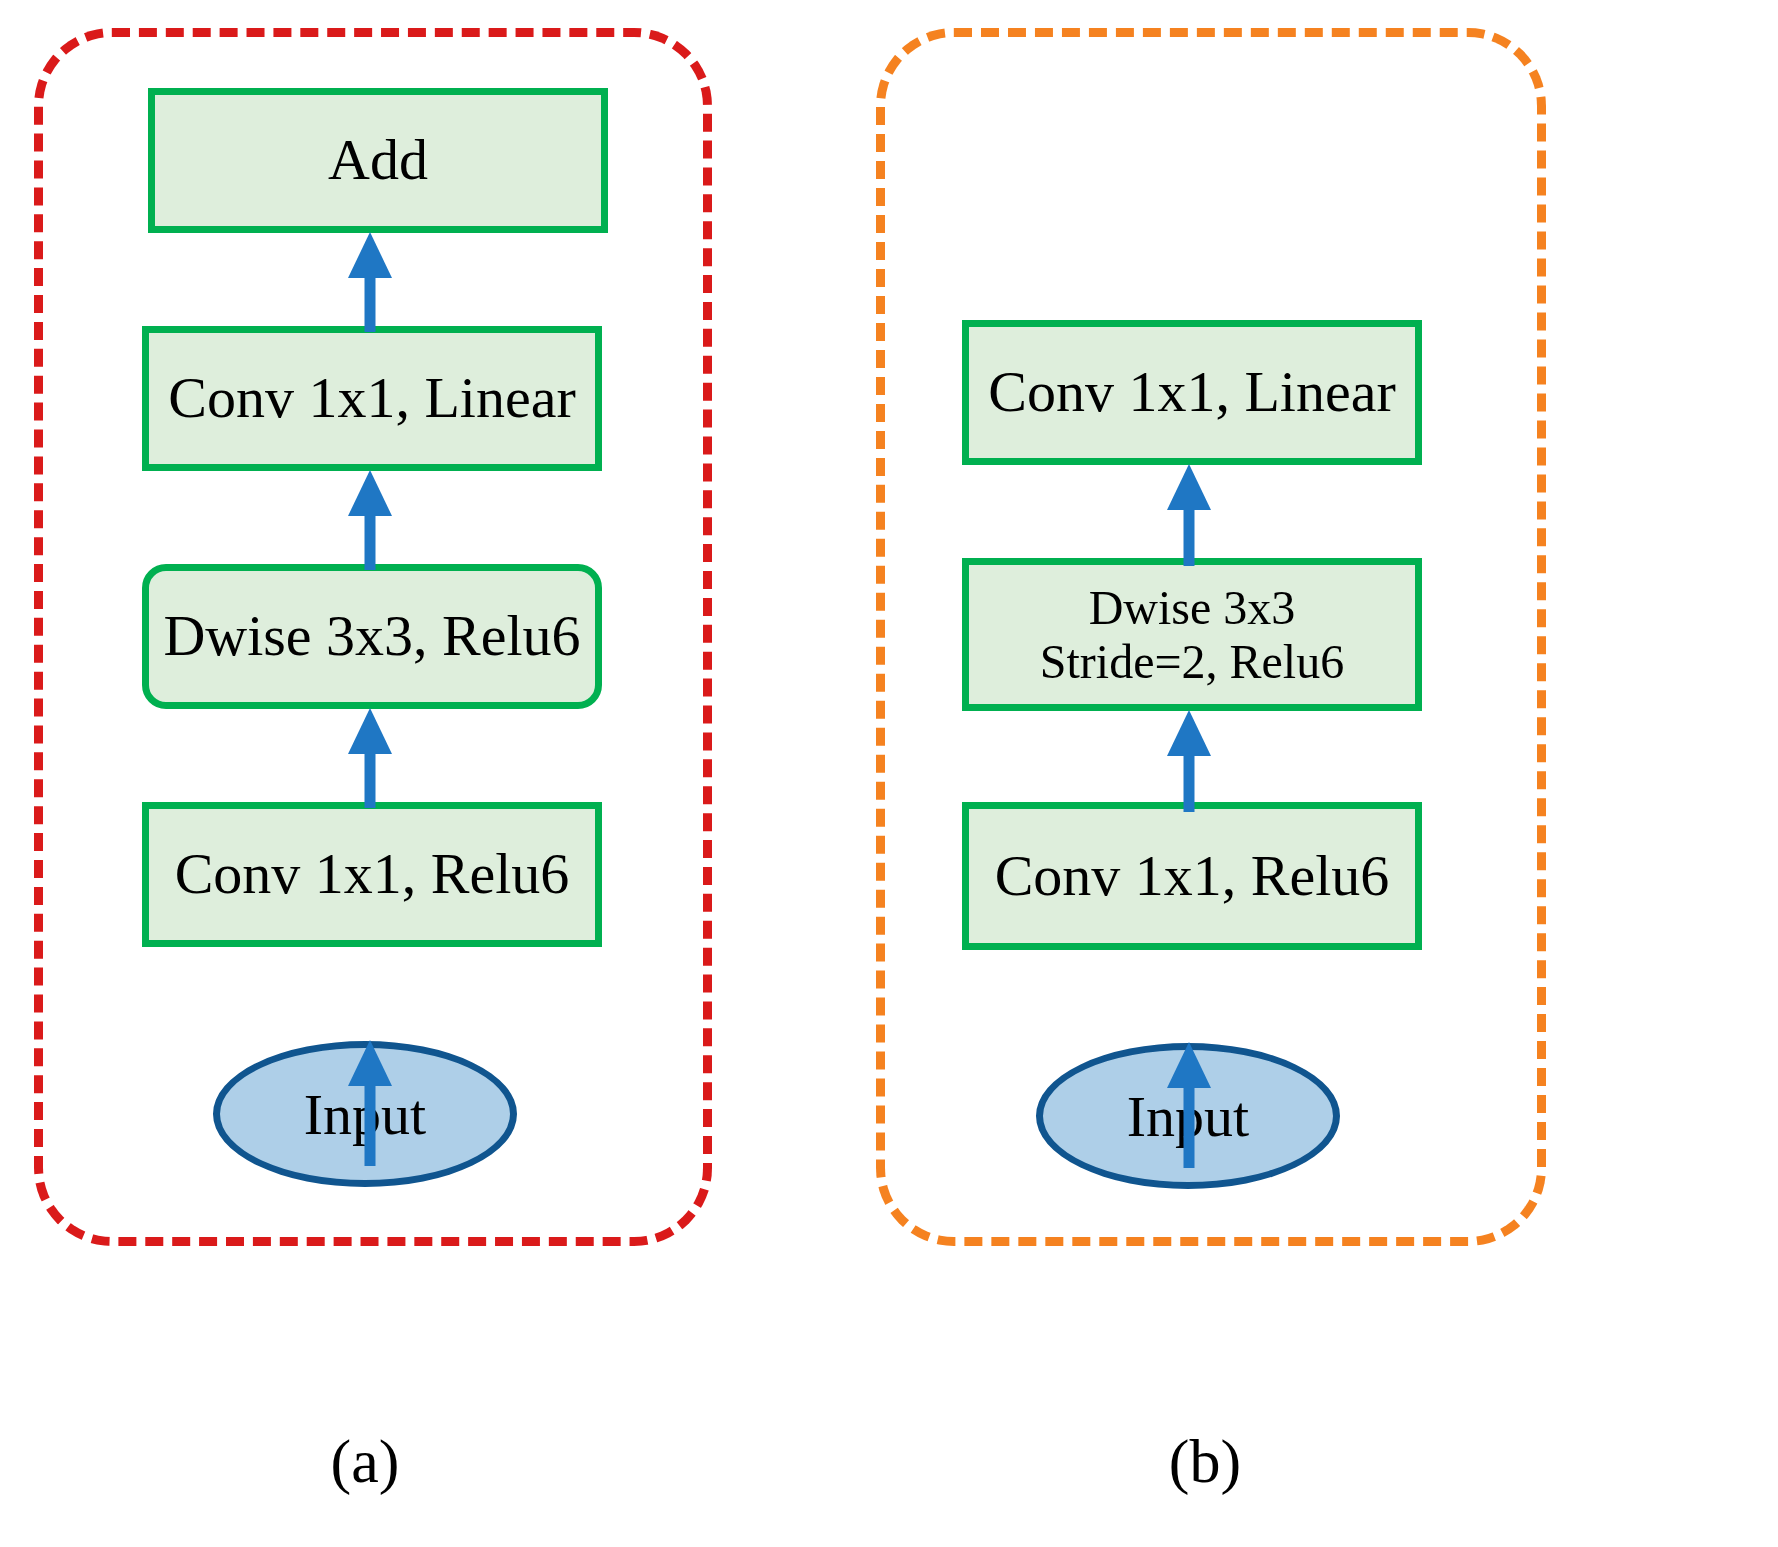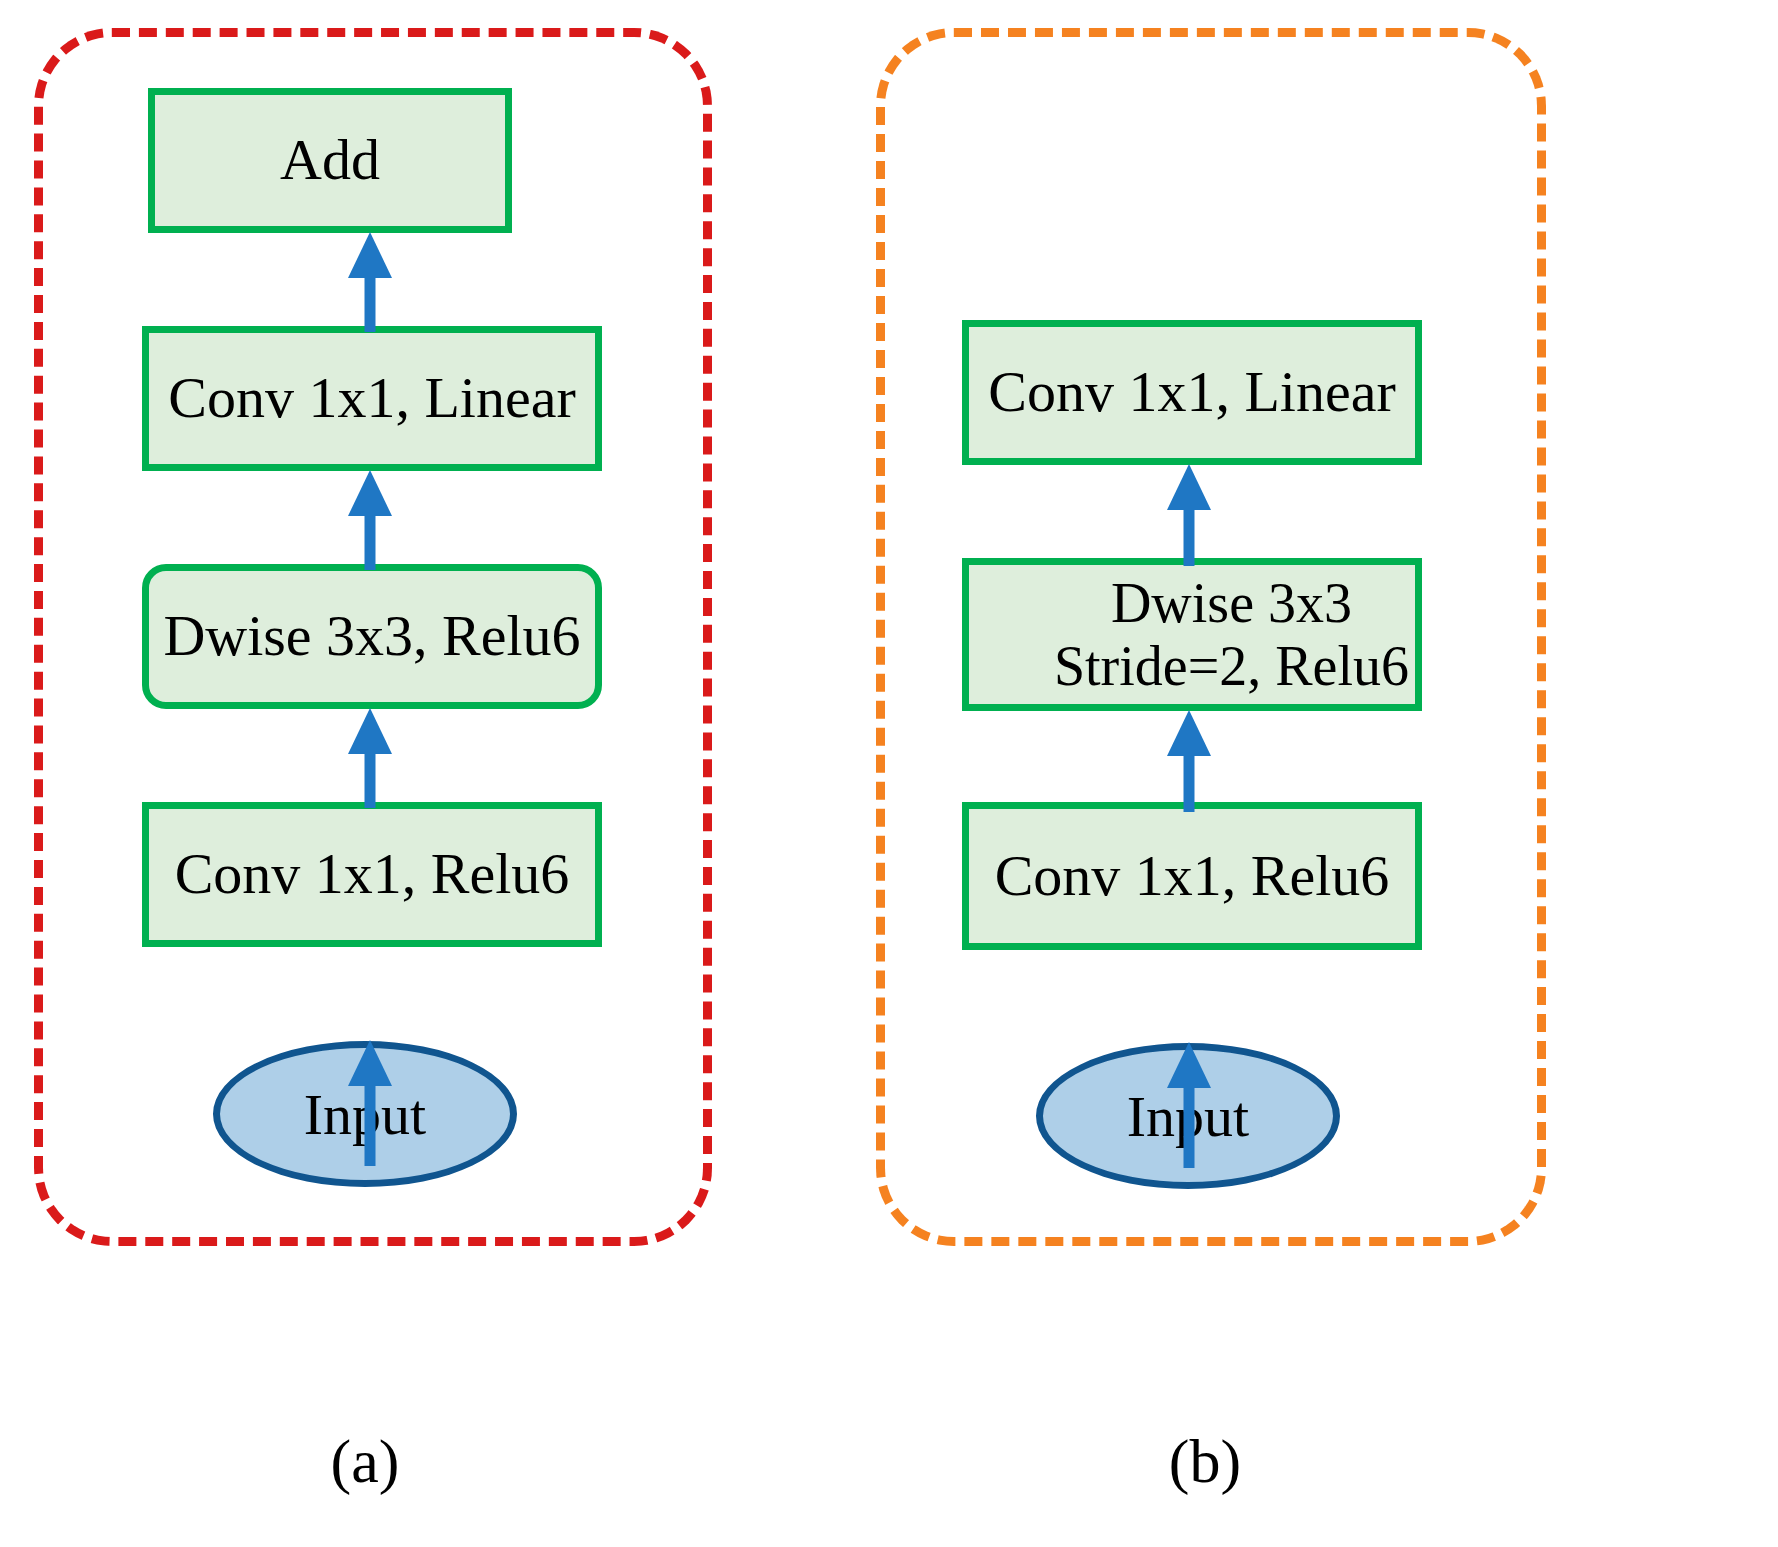--- a/index.html
+++ b/index.html
@@ -83,31 +83,31 @@
 
   
   .caption {
     position: absolute;
     text-align: center;
     color: #000000;
     font-size: 62px;
     line-height: 1;
   }
 
-  .fs-56 { font-size: 56px; justify-content: flex-end; }
+  .fs-56 { font-size: 48px; }
   .fs-58 { font-size: 58px; }
 </style>
 </head>
 <body>
 
 <div id="canvas">
 
   <div class="group-frame" id="group-a" style="border-color: rgb(218, 26, 26);"></div>
 
-  <div class="proc-box fs-58" id="a-add" style="left:148px; top:88px; width:364px; height:145px;">
+  <div class="proc-box fs-58" id="a-add" style="left:148px; top:88px; width:460px; height:145px;">
     <span class="label">Add</span>
   </div>
 
   <div class="proc-box fs-58" id="a-conv-linear" style="left:142px; top:326px; width:460px; height:145px;">
     <span class="label">Conv 1x1, Linear</span>
   </div>
 
   <div class="proc-box fs-58" id="a-dwise" style="left:142px; top:564px; width:460px; height:145px;border-radius:24px;">
     <span class="label">Dwise 3x3, Relu6</span>
   </div>

